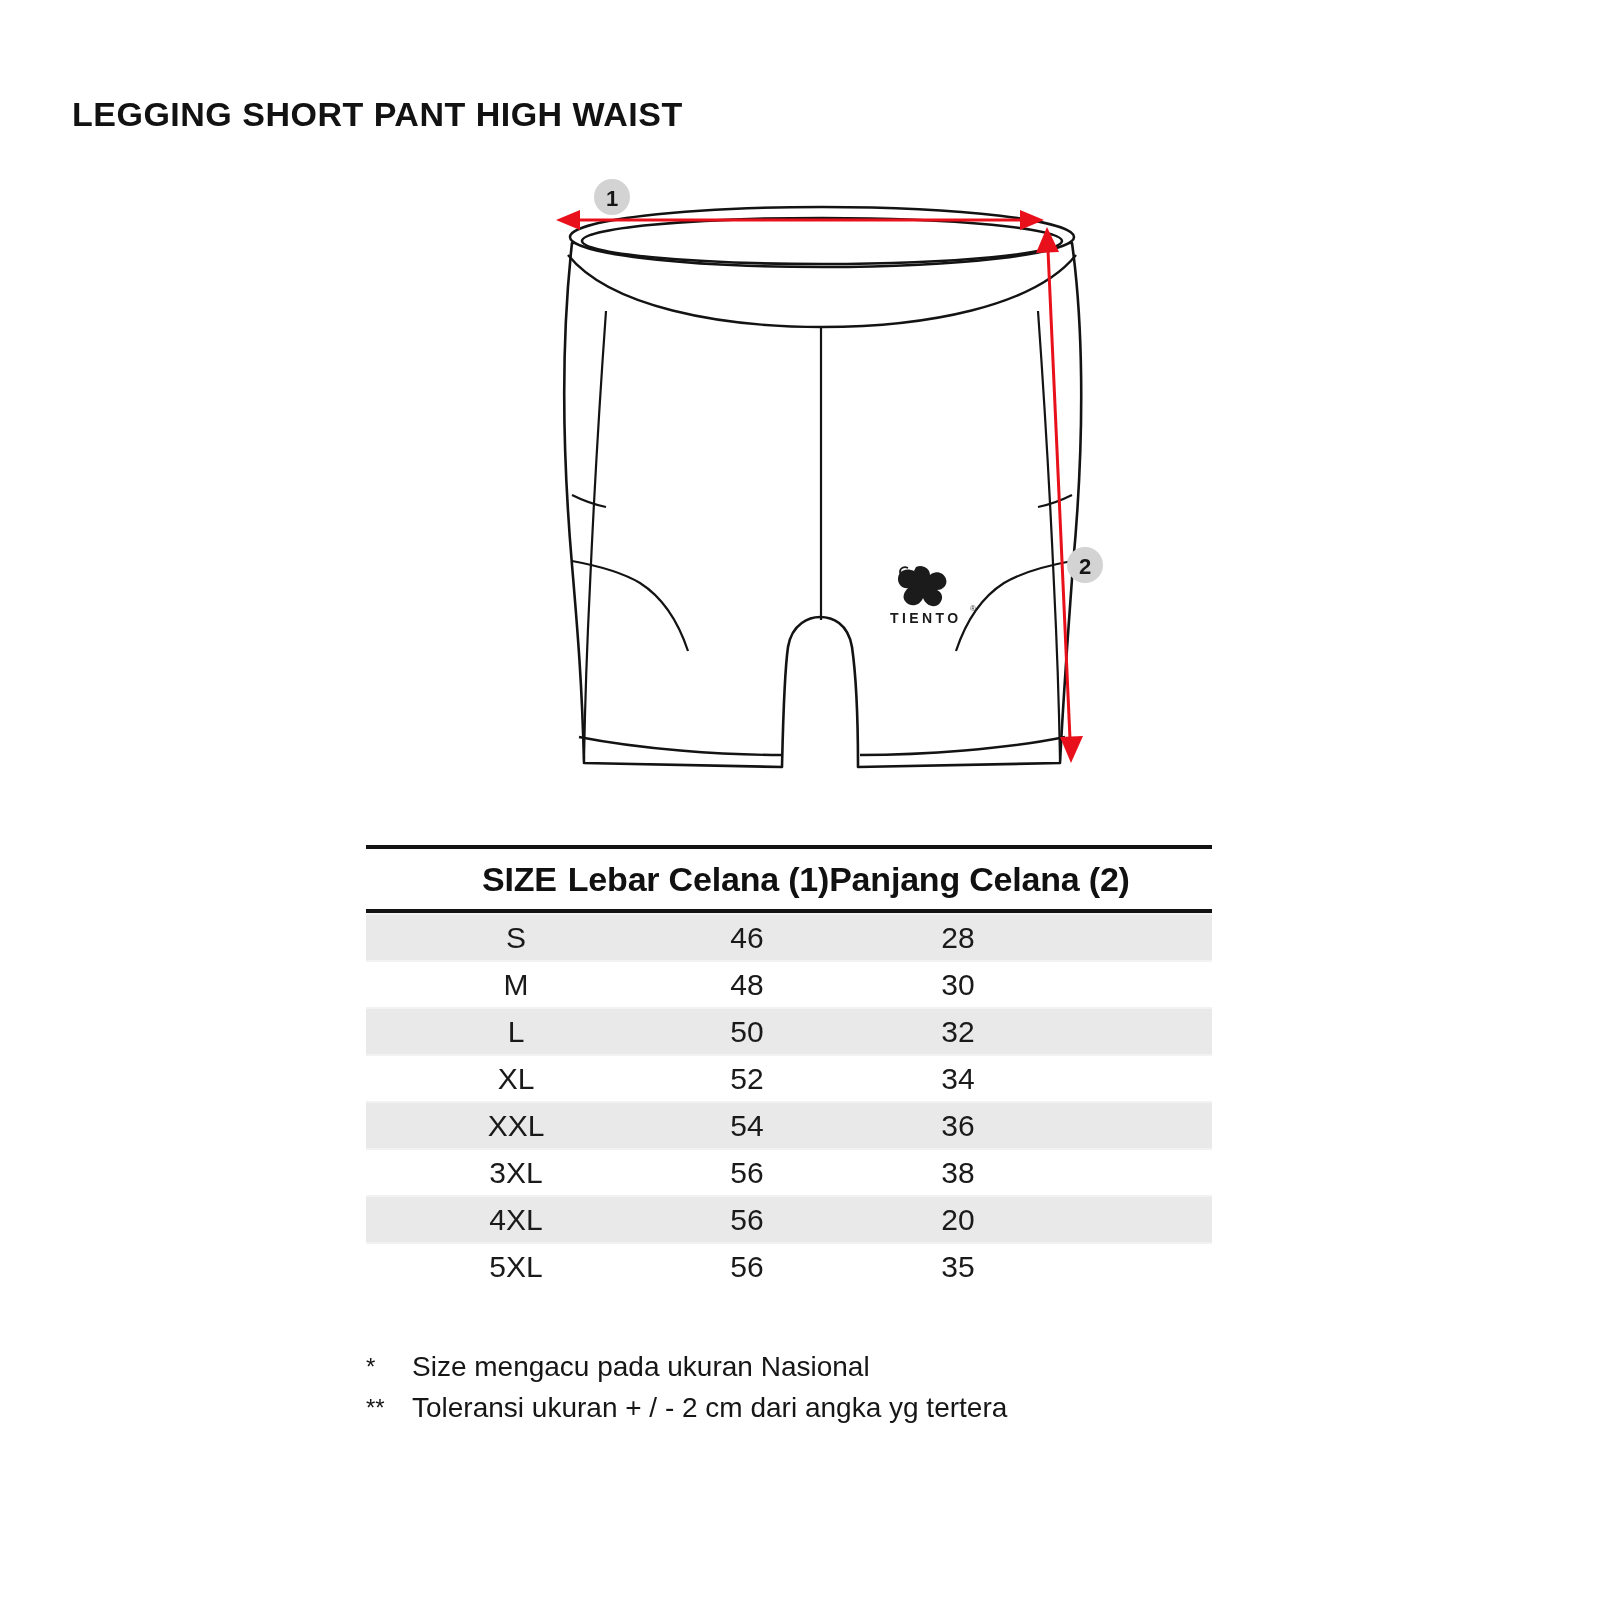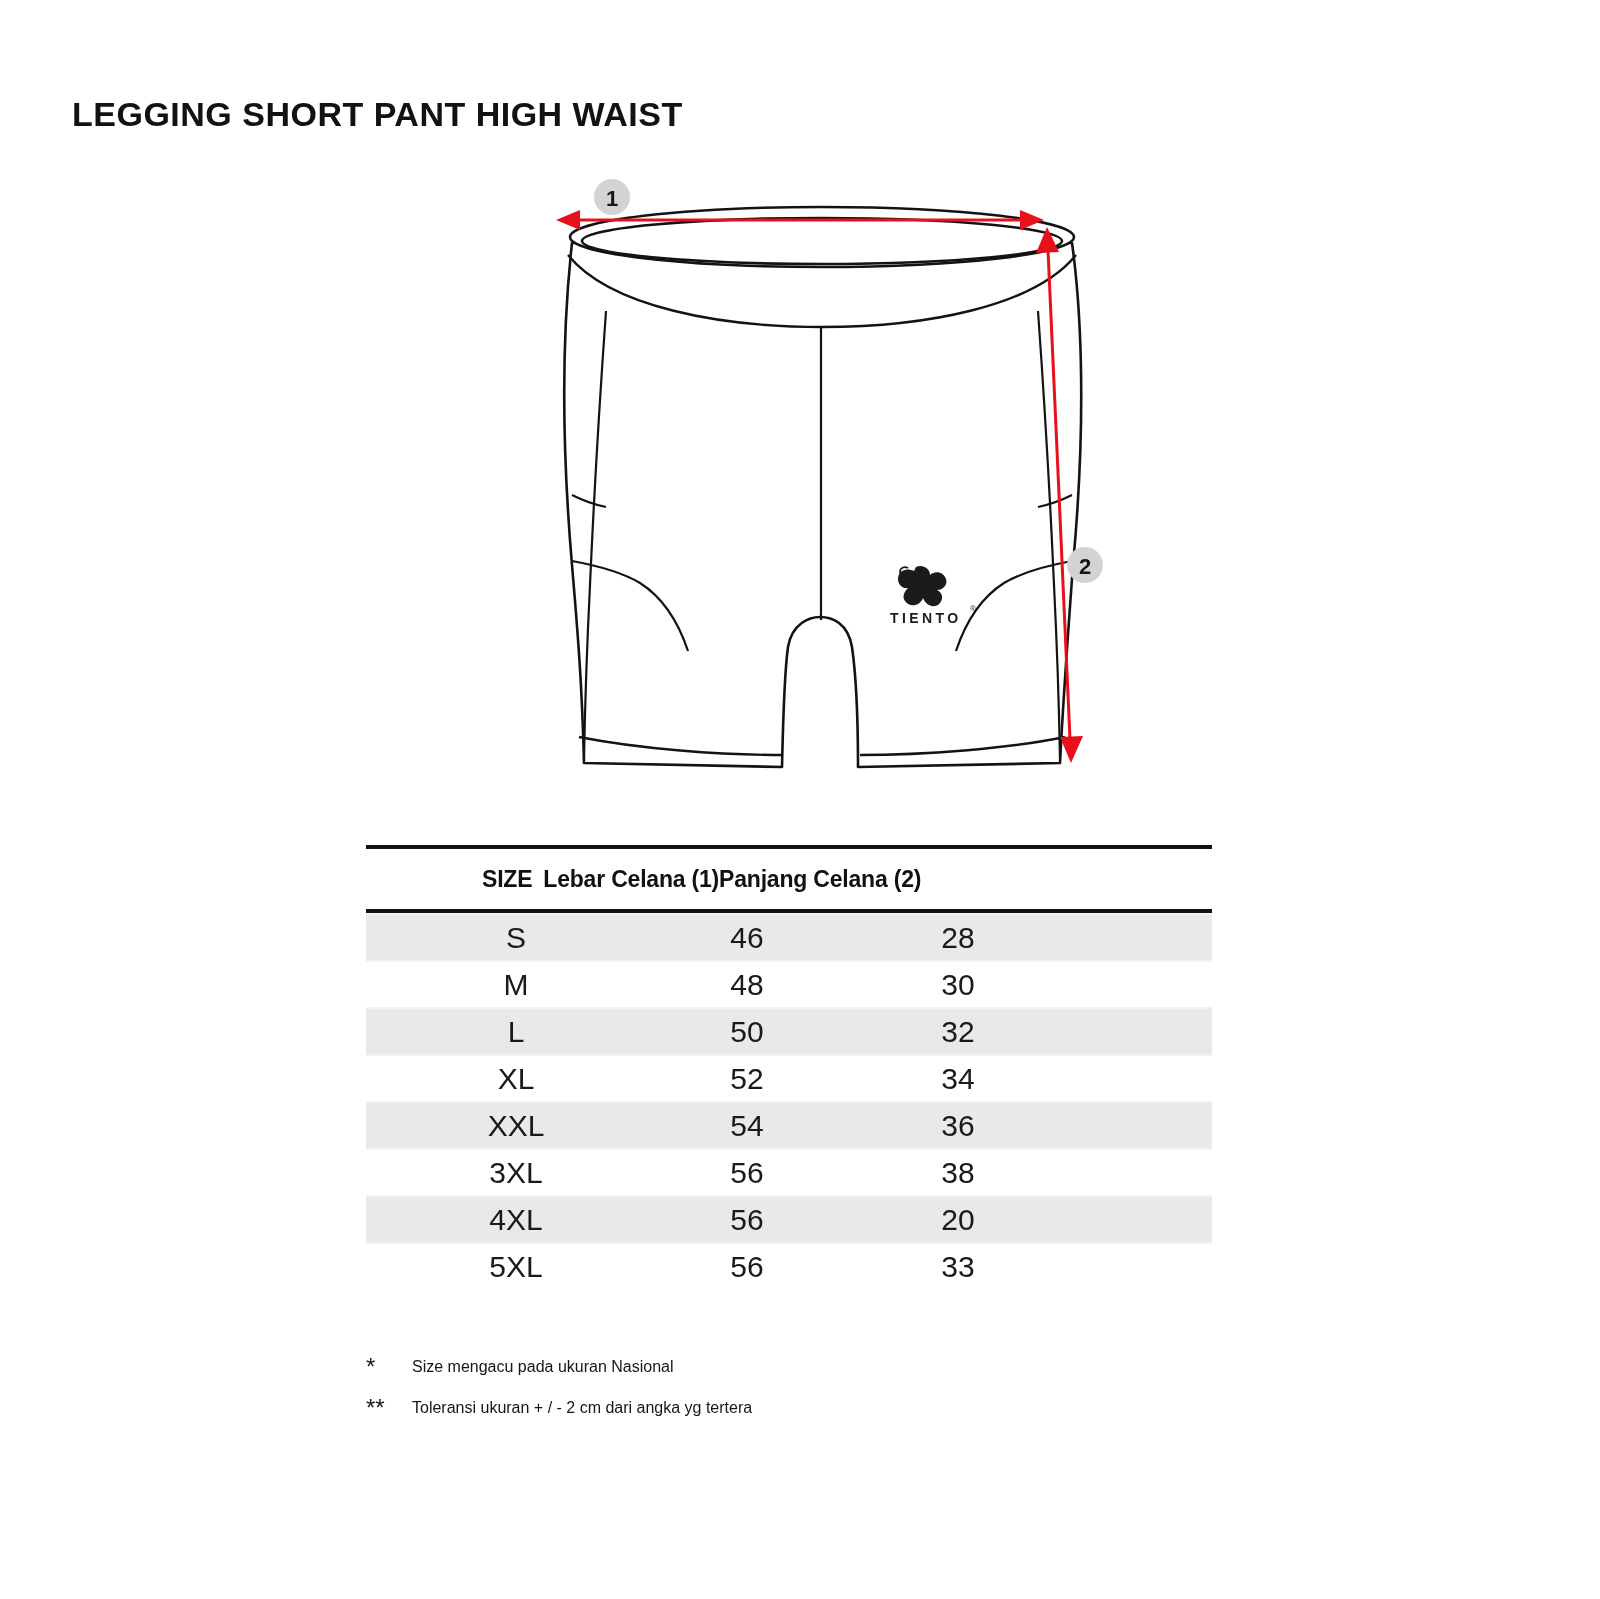--- a/index.html
+++ b/index.html
@@ -53,21 +53,21 @@
   }
   .table-header {
     height: 60px;
     display: flex;
     align-items: center;
     justify-content: flex-start;
     padding-left: 116px;
     box-sizing: border-box;
   }
   .table-header .hcell {
-    font-size: 23px;
+    font-size: 34px;
     font-weight: 700;
     color: #111111;
     white-space: nowrap;
     letter-spacing: -0.2px;
   }
   .rows-wrap { width: 100%; }
   .trow {
     display: flex;
     height: 47px;
     align-items: center;
@@ -101,21 +101,21 @@
     margin-bottom: 11px;
   }
   .footnote .mark {
     width: 46px;
     flex: 0 0 46px;
     font-size: 24px;
     color: #161616;
     line-height: 30px;
   }
   .footnote .text {
-    font-size: 16px;
+    font-size: 28px;
     color: #161616;
     line-height: 30px;
     white-space: nowrap;
   }
 </style>
 </head>
 <body>
 
 <div class="page-title">LEGGING SHORT PANT HIGH WAIST</div>
 
@@ -260,21 +260,21 @@
       </div>
       <div class="trow shaded">
         <div class="cell cell-size">4XL</div>
         <div class="cell cell-val1">56</div>
         <div class="cell cell-val2">20</div>
         <div class="cell-pad"></div>
       </div>
       <div class="trow plain">
         <div class="cell cell-size">5XL</div>
         <div class="cell cell-val1">56</div>
-        <div class="cell cell-val2">33</div>
+        <div class="cell cell-val2">35</div>
         <div class="cell-pad"></div>
       </div>
     </div>
 </div>
 
 <div class="footnotes" id="footnotes">
     <div class="footnote">
       <span class="mark">*</span>
       <span class="text">Size mengacu pada ukuran Nasional</span>
     </div>

